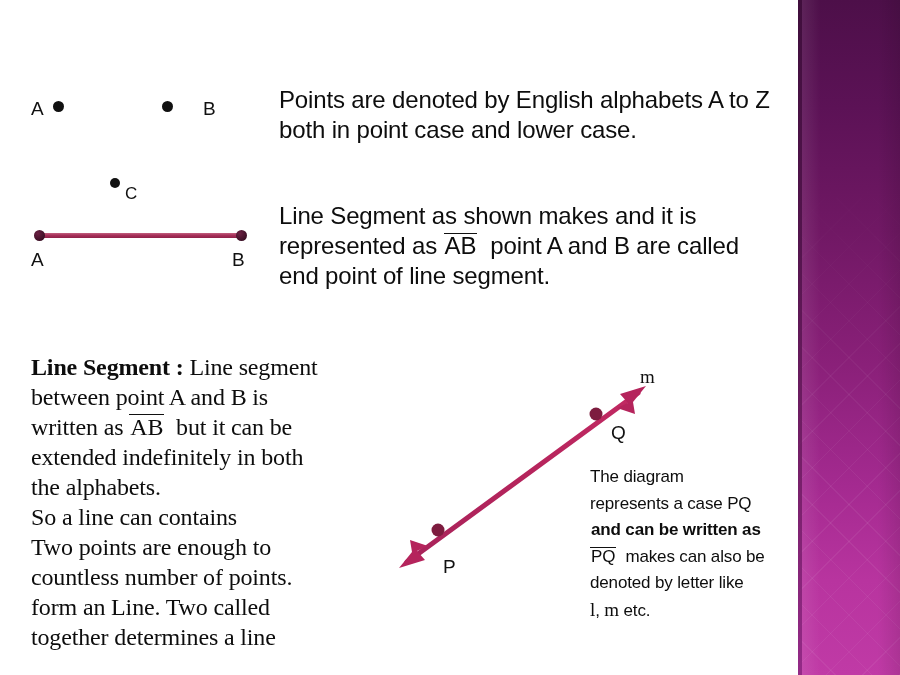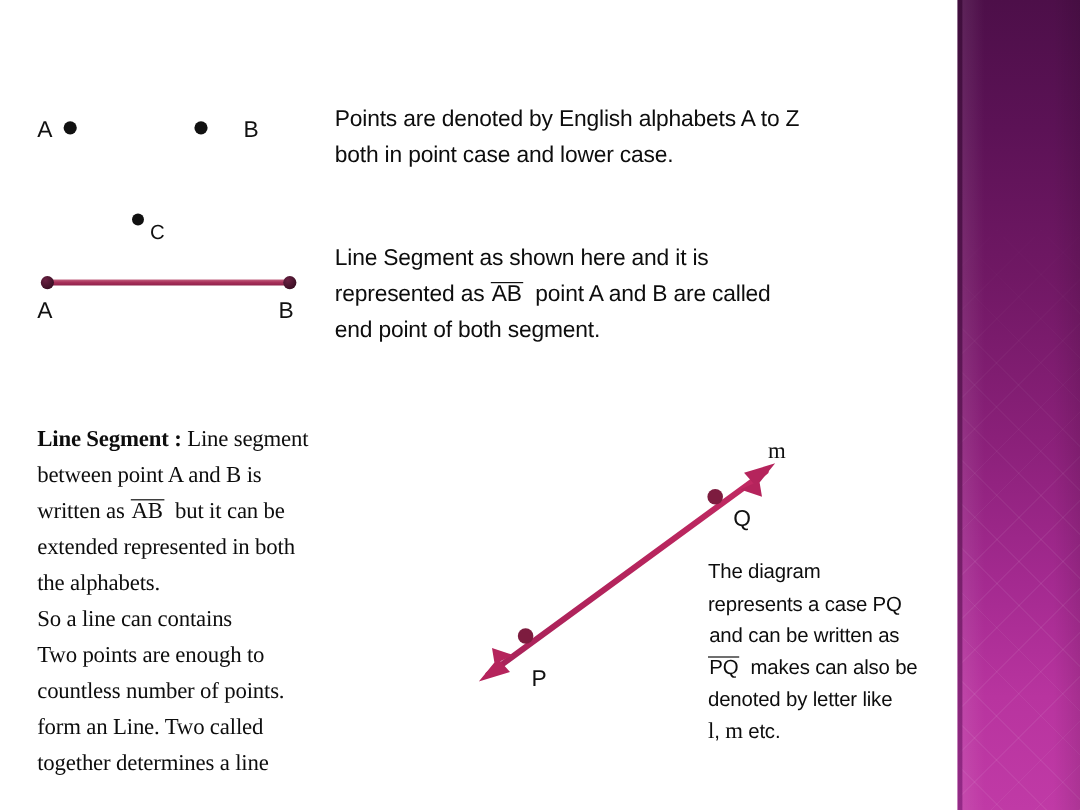--- a/index.html
+++ b/index.html
@@ -55,21 +55,21 @@
   .sidebar-shine {
     position: absolute;
     top: 0; left: 0;
     width: 100%; height: 100%;
     background: linear-gradient(to right, rgba(255,255,255,.10) 0%, rgba(255,255,255,0) 22%, rgba(255,255,255,0) 78%, rgba(0,0,0,.10) 100%);
   }
 
   
   .textblock {
     position: absolute;
-    font-size: 19px;
+    font-size: 24px;
     line-height: 30px;
     color: #0d0d0d;
     letter-spacing: -0.15px;
   }
   .textblock.small {
     font-size: 17px;
     line-height: 26.5px;
     margin-left: 12px;
   }
   .ln { display: block; white-space: nowrap; }
@@ -146,30 +146,30 @@
     <div class="ptlabel" style="left:31px; top:250px;">A</div>
     <div class="ptlabel" style="left:232px; top:250px;">B</div>
   </div>
 
   <div class="textblock" style="left:279px; top:85px; width:500px;">
     <span class="ln">Points are denoted by English alphabets A to Z</span>
     <span class="ln">both in point case and lower case.</span>
   </div>
 
   <div class="textblock" style="left:279px; top:201px; width:500px;">
-    <span class="ln">Line Segment as shown here and it is</span>
+    <span class="ln">Line Segment as shown makes and it is</span>
     <span class="ln"><span>represented as</span>&nbsp;<span class="ovl">AB</span>&nbsp;&nbsp;<span>point A and B are called</span></span>
-    <span class="ln">end point of both segment.</span>
+    <span class="ln">end point of line segment.</span>
   </div>
 
   <div class="textblock" style="left:31px; top:352px; width:330px;font-family:Liberation Serif, serif;">
     <span class="ln"><span class="bold">Line Segment :</span><span> Line segment</span></span>
     <span class="ln">between point A and B is</span>
     <span class="ln"><span>written as</span>&nbsp;<span class="ovl">AB</span>&nbsp;&nbsp;<span>but it can be</span></span>
-    <span class="ln">extended represented in both</span>
+    <span class="ln">extended indefinitely in both</span>
     <span class="ln">the alphabets.</span>
     <span class="ln">So a line can contains</span>
     <span class="ln">Two points are enough to</span>
     <span class="ln">countless number of points.</span>
     <span class="ln">form an Line. Two called</span>
     <span class="ln">together determines a line</span>
   </div>
 
   <div>
     <svg class="arrow-svg" style="left:385px; top:375px;" width="275" height="205" viewBox="0 0 275 205">
@@ -193,19 +193,19 @@
     </svg>
 
     <div class="ptlabel" style="left:443px; top:557px;">P</div>
     <div class="ptlabel" style="left:611px; top:423px;">Q</div>
     <div class="ptlabel serifglyph" style="left:640px; top:367px;">m</div>
   </div>
 
   <div class="textblock small" style="left:578px; top:464px; width:215px;">
     <span class="ln">The diagram</span>
     <span class="ln">represents a case PQ</span>
-    <span class="ln"><span class="ovl" style="border-top:none;">and can be written as</span></span>
+    <span class="ln"><span class="ovl" style="border-top:none;font-weight:bold;">and can be written as</span></span>
     <span class="ln"><span class="ovl">PQ</span>&nbsp;&nbsp;<span>makes can also be</span></span>
     <span class="ln">denoted by letter like</span>
     <span class="ln"><span class="serifglyph">l</span><span>, </span><span class="serifglyph">m</span><span> etc.</span></span>
   </div>
 
 </div>
 
 </body></html>

